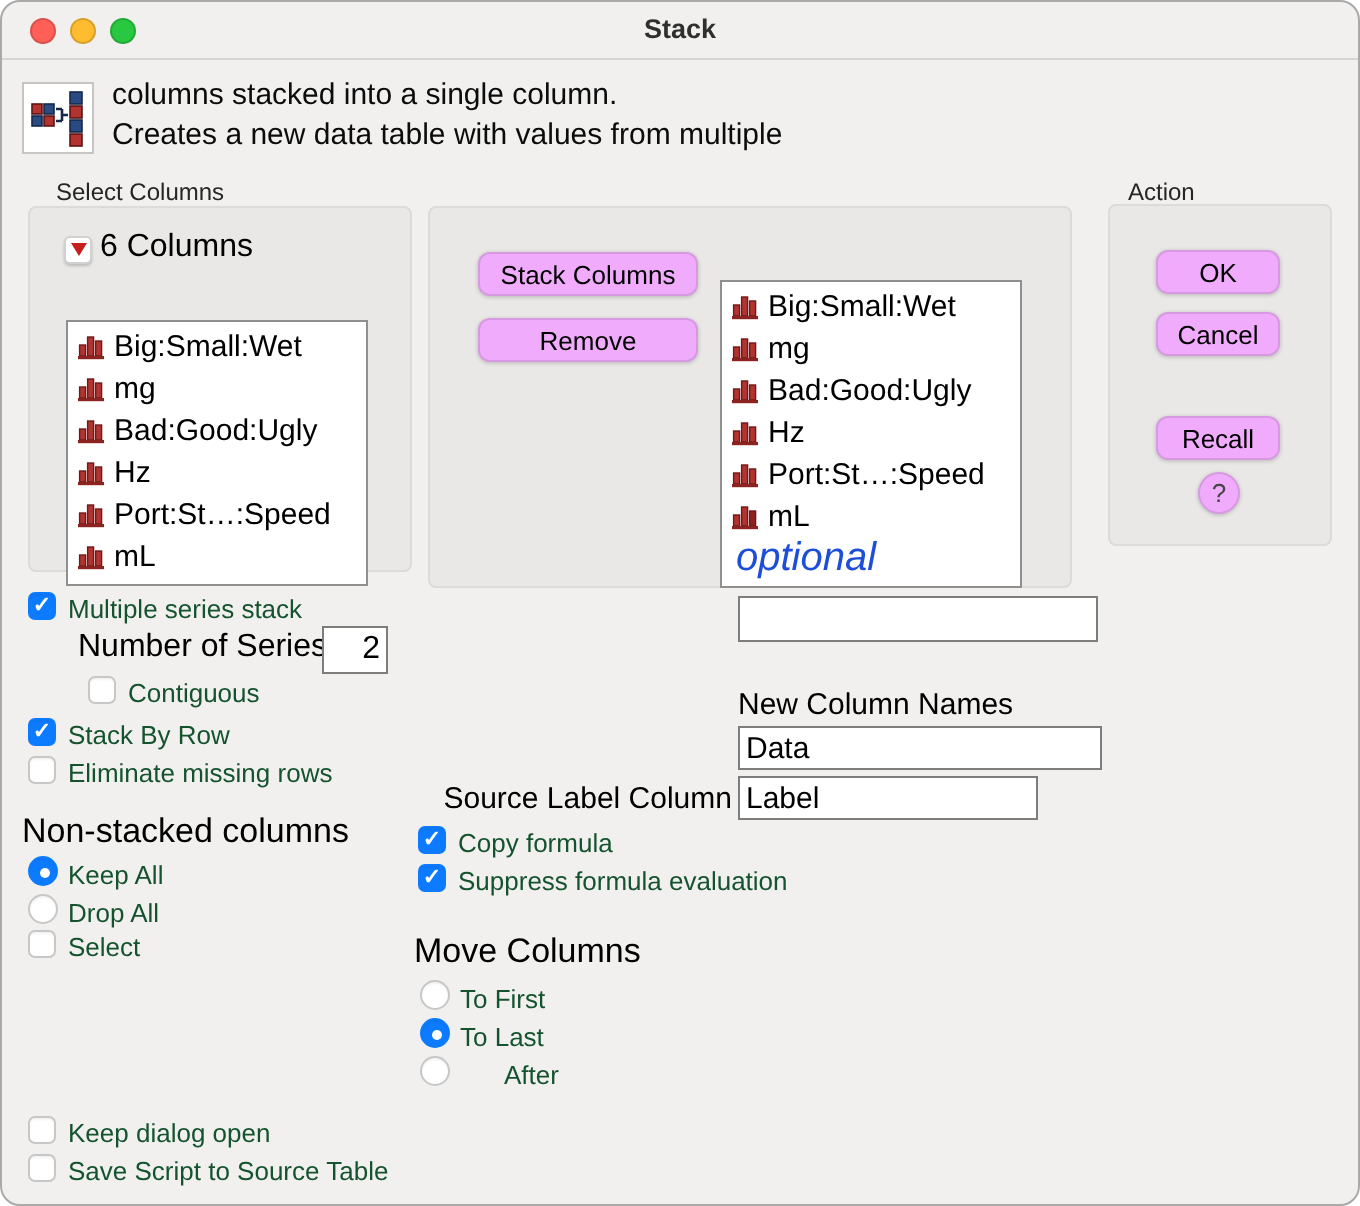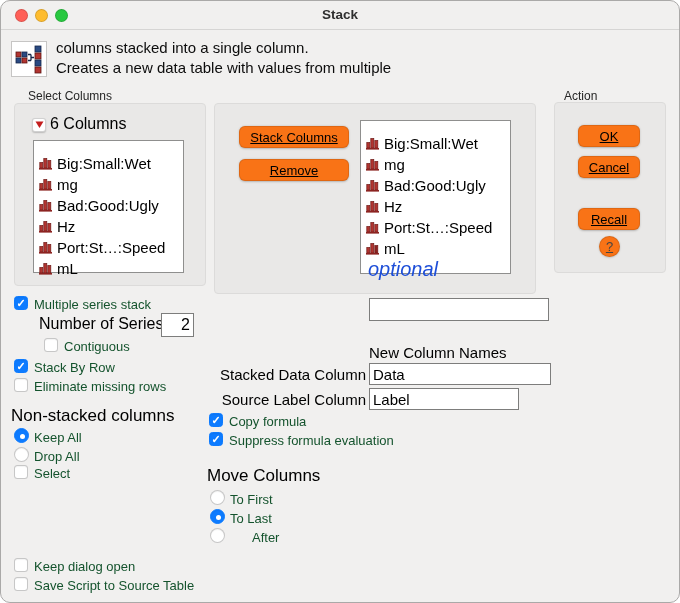--- a/index.html
+++ b/index.html
@@ -21,28 +21,28 @@
 
   
   .desc-iconbox { position: absolute; left: 10px; top: 40px; width: 36px; height: 36px; background: #fff; border: 1px solid #c6c5c4; display: flex; align-items: center; justify-content: center; }
   .desc-text { position: absolute; left: 55px; top: 37px; font-size: 15px; line-height: 20px; color: #0c0c0c; }
 
   
   .panel { position: absolute; background: #e9e8e7; border: 1px solid #dcdbda; border-radius: 4px; }
   .panel-label { position: absolute; font-size: 12px; color: #262626; }
 
   
-  .listbox { position: absolute; background: #ffffff; border: 1px solid #8f8f8e; padding-top: 12px; }
+  .listbox { position: absolute; background: #ffffff; border: 1px solid #8f8f8e; padding-top: 2px; margin-top: 20px; }
   .li { display: flex; align-items: center; gap: 5px; height: 21px; padding-left: 5px; font-size: 15px; color: #000; white-space: nowrap; }
   .optional { font-size: 20px; font-style: italic; color: #1d4ed8; padding-left: 7px; height: 21px; display: flex; align-items: center; }
 
   
   .btn { position: absolute; display: flex; align-items: center; justify-content: center;
-    background: #f97316; border: 0.5px solid rgba(0,0,0,0.10); border-radius: 6px;
-    box-shadow: 0 0.5px 2px rgba(0,0,0,0.22); font-size: 13px; color: #000; cursor: default; text-decoration: underline; }
+    background: #f0abfc; border: 0.5px solid rgba(0,0,0,0.10); border-radius: 6px;
+    box-shadow: 0 0.5px 2px rgba(0,0,0,0.22); font-size: 13px; color: #000; cursor: default; }
   .help-btn { border-radius: 50%; font-size: 13px; color: #444; }
 
   
   .tri-btn { position: absolute; width: 14px; height: 14px; background: #fff; border: 0.5px solid rgba(0,0,0,0.18);
     border-radius: 3px; box-shadow: 0 1px 1.5px rgba(0,0,0,0.2); display: flex; align-items: center; justify-content: center; }
 
   
   .cb { position: absolute; width: 14px; height: 14px; border-radius: 3.5px; background: #fff;
     border: 0.5px solid rgba(0,0,0,0.22); box-shadow: inset 0 1px 1px rgba(0,0,0,0.05); }
   .cb.checked { background: #0d7bff; border-color: #0d7bff; }
@@ -272,21 +272,20 @@
   <span class="opt-label" style="left:33px; top:429px;">Keep All</span>
   <span class="radio" style="left:13px; top:446px;"></span>
   <span class="opt-label" style="left:33px; top:448px;">Drop All</span>
   <span class="cb" style="left:13px; top:464px;"></span>
   <span class="opt-label" style="left:33px; top:465px;">Select</span>
 
   <input class="tf" style="left: 368px; top: 297px; width: 180px; height: 23px;" value="">
 
   <span class="big-label" style="left:368px; top:343px;">New Column Names</span>
 
-  <span class="big-label" style="left:205px; top:365px; width:160px; text-align:right;">Stacked Data Column</span>
   <input class="tf" style="left: 368px; top: 362px; width: 182px; height: 22px;" value="Data">
 
   <span class="big-label" style="left:205px; top:390px; width:160px; text-align:right;">Source Label Column</span>
   <input class="tf" style="left: 368px; top: 387px; width: 150px; height: 22px;" value="Label">
 
   <span class="cb checked" style="left:208px; top:412px;"></span>
   <span class="opt-label" style="left:228px; top:413px;">Copy formula</span>
   <span class="cb checked" style="left:208px; top:431px;"></span>
   <span class="opt-label" style="left:228px; top:432px;">Suppress formula evaluation</span>
 

